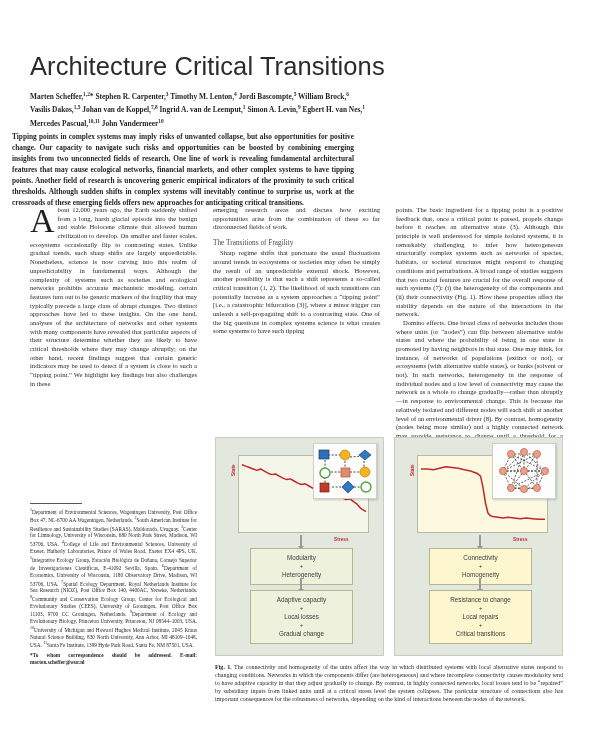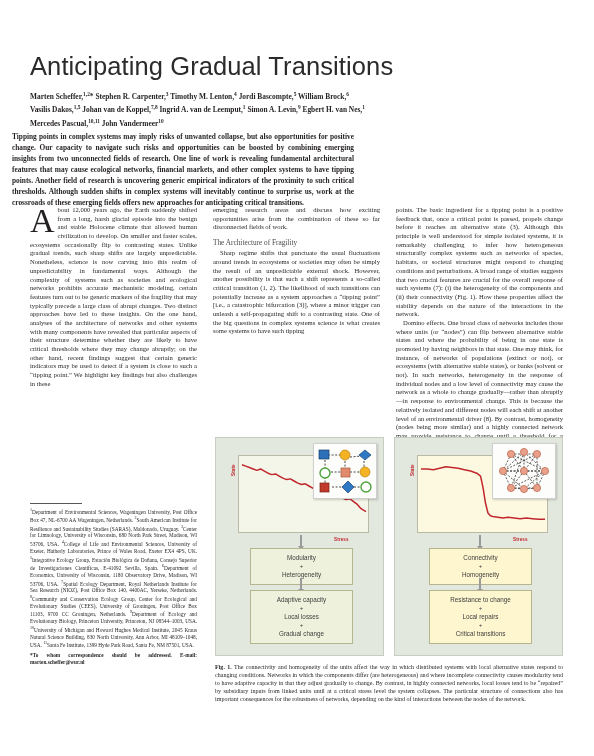--- a/index.html
+++ b/index.html
@@ -227,35 +227,35 @@
   }
   .caption b { font-weight: 700; }
 
   svg { display: block; }
 </style>
 </head>
 <body>
 
 <div class="page">
 
-  <div class="title">Anticipating Gradual Transitions</div>
+  <div class="title">Architecture Critical Transitions</div>
 
   <div class="authors">Marten Scheffer,<sup>1,2</sup>* Stephen R. Carpenter,<sup>3</sup> Timothy M. Lenton,<sup>4</sup> Jordi Bascompte,<sup>5</sup> William Brock,<sup>6</sup> Vasilis Dakos,<sup>1,5</sup> Johan van de Koppel,<sup>7,8</sup> Ingrid A. van de Leemput,<sup>1</sup> Simon A. Levin,<sup>9</sup> Egbert H. van Nes,<sup>1</sup> Mercedes Pascual,<sup>10,11</sup> John Vandermeer<sup>10</sup></div>
 
   <div class="abstract">Tipping points in complex systems may imply risks of unwanted collapse, but also opportunities for positive change. Our capacity to navigate such risks and opportunities can be boosted by combining emerging insights from two unconnected fields of research. One line of work is revealing fundamental architectural features that may cause ecological networks, financial markets, and other complex systems to have tipping points. Another field of research is uncovering generic empirical indicators of the proximity to such critical thresholds. Although sudden shifts in complex systems will inevitably continue to surprise us, work at the crossroads of these emerging fields offers new approaches for anticipating critical transitions.</div>
 
   <div class="col" id="col1">
     <p class="first">
       <span class="dropcap">A</span><span>bout 12,000 years ago, the Earth suddenly shifted from a long, harsh glacial episode into the benign and stable Holocene climate that allowed human civilization to develop. On smaller and faster scales, ecosystems occasionally flip to contrasting states. Unlike gradual trends, such sharp shifts are largely unpredictable. Nonetheless, science is now carving into this realm of unpredictability in fundamental ways. Although the complexity of systems such as societies and ecological networks prohibits accurate mechanistic modeling, certain features turn out to be generic markers of the fragility that may typically precede a large class of abrupt changes. Two distinct approaches have led to these insights. On the one hand, analyses of the architecture of networks and other systems with many components have revealed that particular aspects of their structure determine whether they are likely to have critical thresholds where they may change abruptly; on the other hand, recent findings suggest that certain generic indicators may be used to detect if a system is close to such a “tipping point.” We highlight key findings but also challenges in these</span>
     </p>
   </div>
 
   <div class="col" id="col2">
     <p class="first">emerging research areas and discuss how exciting opportunities arise from the combination of these so far disconnected fields of work.</p>
-    <h3>The Architecture of Fragility</h3>
+    <h3>The Transitions of Fragility</h3>
     <p>Sharp regime shifts that punctuate the usual fluctuations around trends in ecosystems or societies may often be simply the result of an unpredictable external shock. However, another possibility is that such a shift represents a so-called critical transition (1, 2). The likelihood of such transitions can potentially increase as a system approaches a “tipping point” [i.e., a catastrophic bifurcation (3)], where a minor trigger can unleash a self-propagating shift to a contrasting state. One of the big questions in complex systems science is what creates some systems to have such tipping</p>
   </div>
 
   <div class="col" id="col3">
     <p class="first">points. The basic ingredient for a tipping point is a positive feedback that, once a critical point is passed, propels change before it reaches an alternative state (3). Although this principle is well understood for simple isolated systems, it is remarkably challenging to infer how heterogeneous structurally complex systems such as networks of species, habitats, or societal structures might respond to changing conditions and perturbations. A broad range of studies suggests that two crucial features are crucial for the overall response of such systems (7): (i) the heterogeneity of the components and (ii) their connectivity (Fig. 1). How these properties affect the stability depends on the nature of the interactions in the network.</p>
     <p>Domino effects. One broad class of networks includes those where units (or “nodes”) can flip between alternative stable states and where the probability of being in one state is promoted by having neighbors in that state. One may think, for instance, of networks of populations (extinct or not), or ecosystems (with alternative stable states), or banks (solvent or not). In such networks, heterogeneity in the response of individual nodes and a low level of connectivity may cause the network as a whole to change gradually—rather than abruptly—in response to environmental change. This is because the relatively isolated and different nodes will each shift at another level of an environmental driver (8). By contrast, homogeneity (nodes being more similar) and a highly connected network may provide resistance to change until a threshold for a systemic critical transition is reached where all nodes shift in synchrony (8, 9).</p>
     <p>This situation implies a trade-off between local and systemic resilience. Strong connectivity</p>
   </div>
 
   <div class="footnotes">

